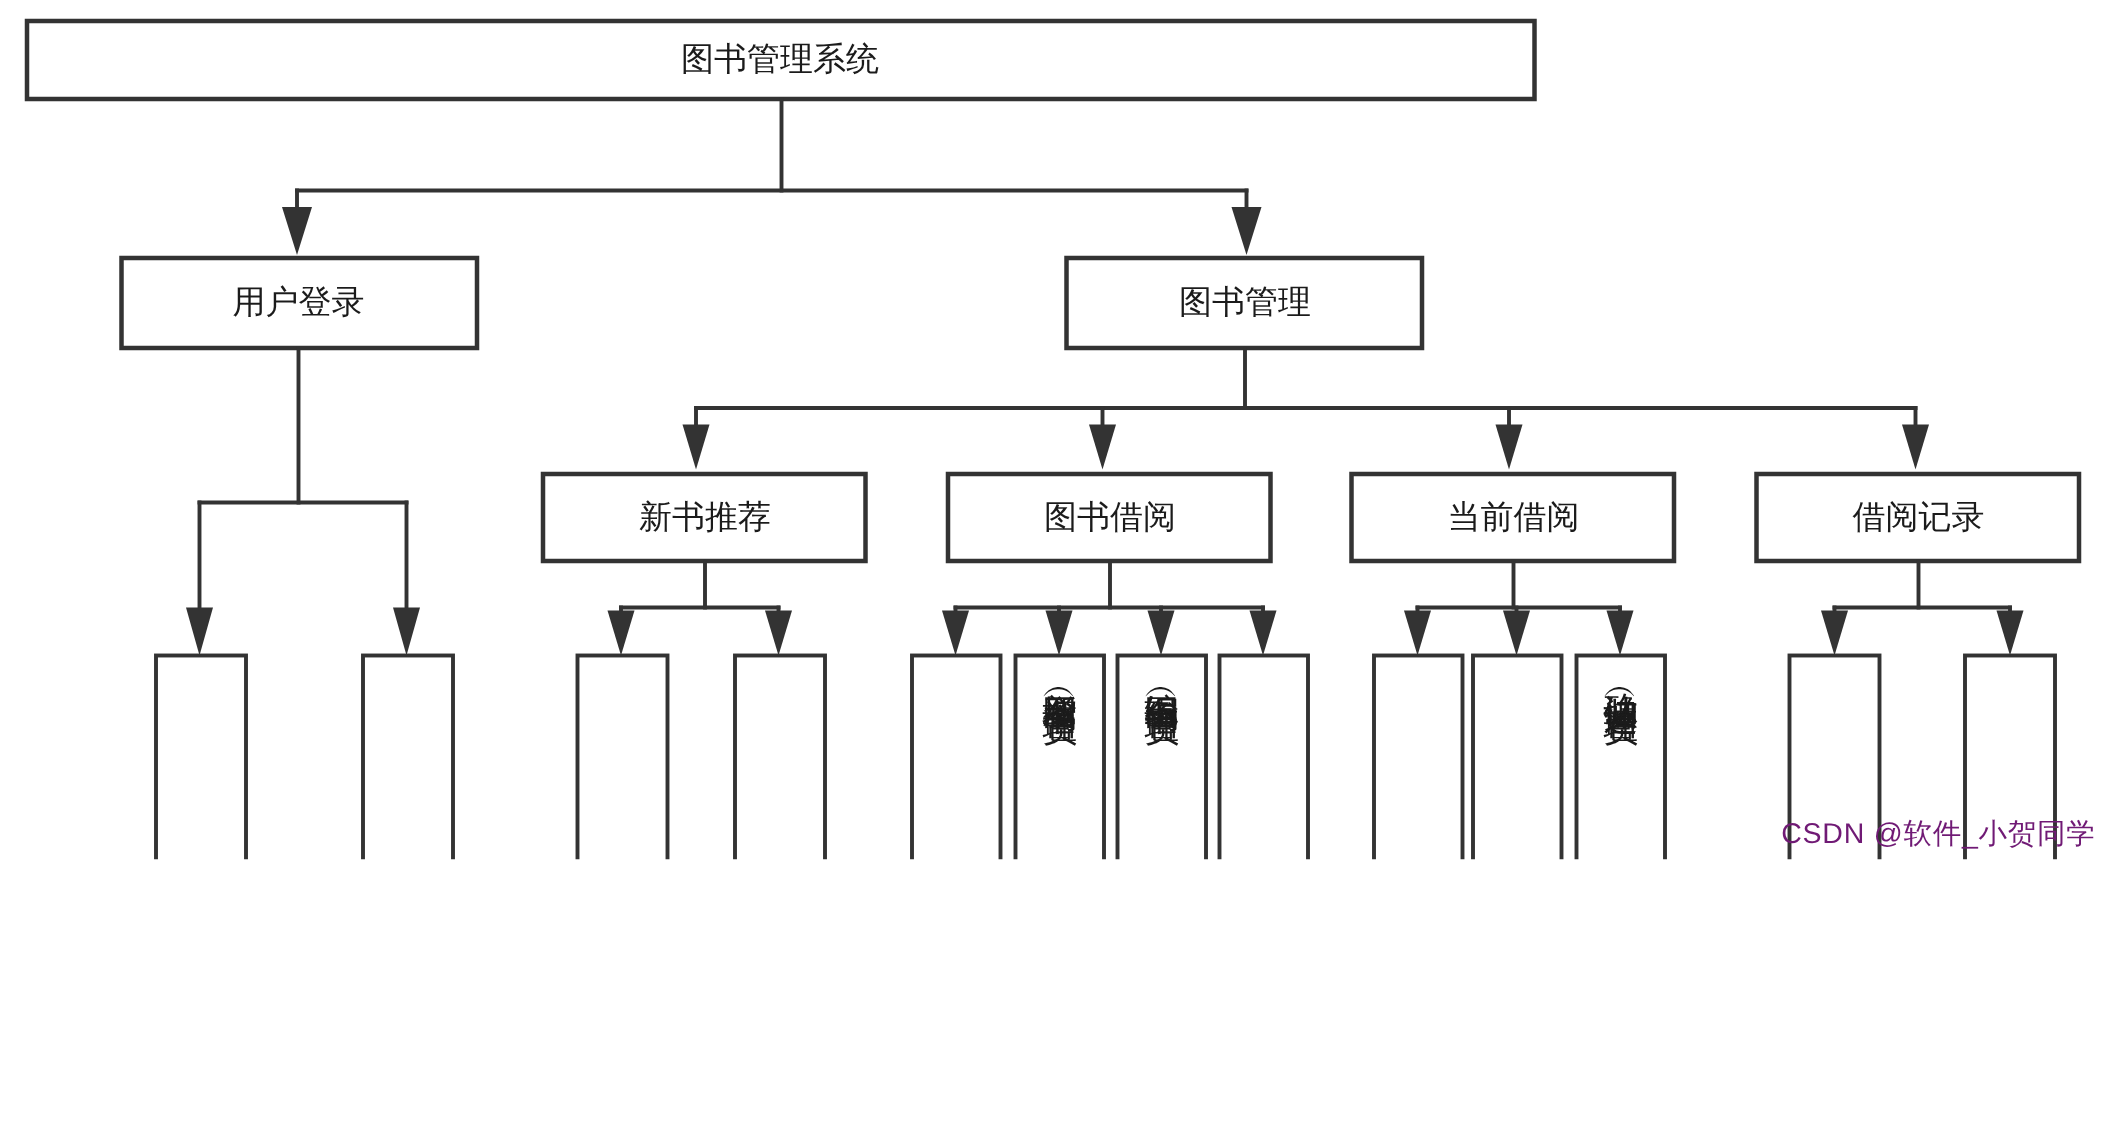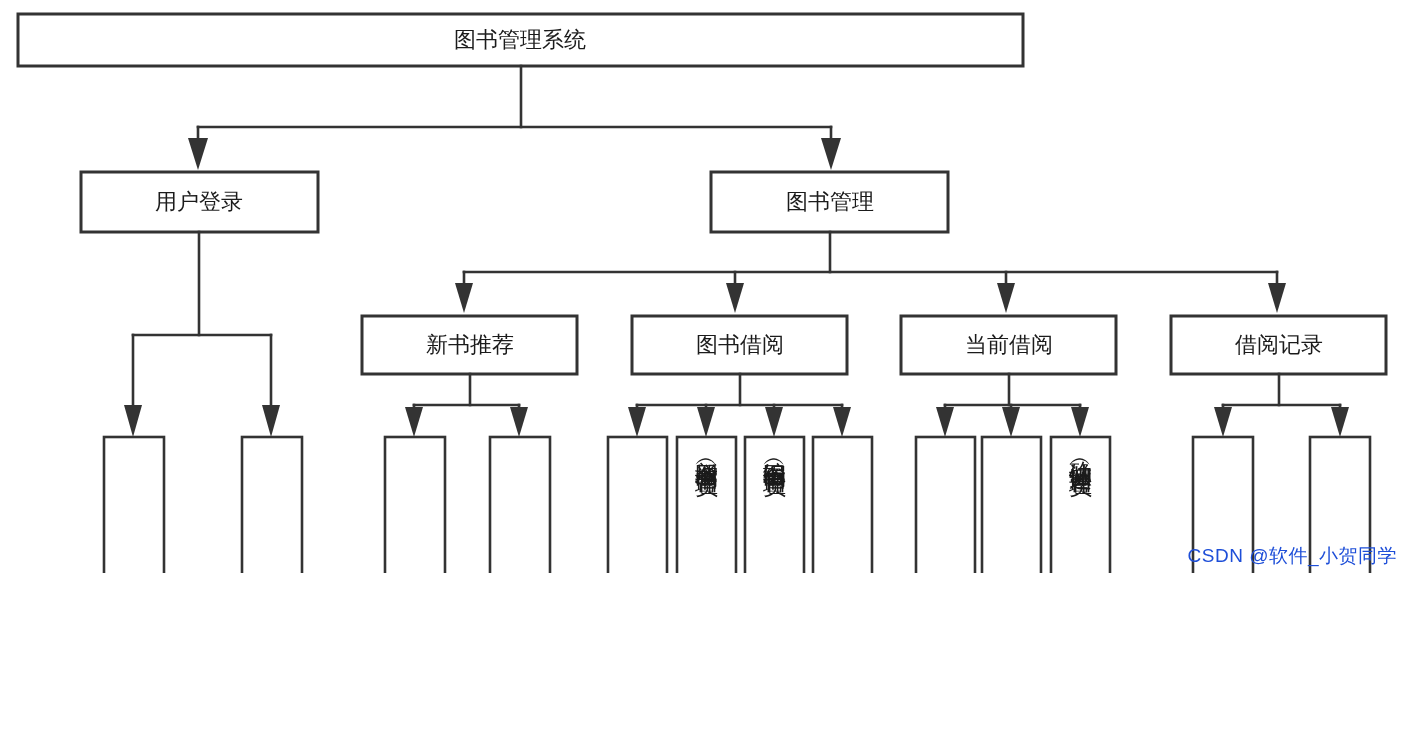--- a/index.html
+++ b/index.html
@@ -68,21 +68,21 @@
     justify-content: center;
     white-space: nowrap;
     pointer-events: none;
   }
   .watermark {
     position: absolute;
     right: 8px;
     bottom: 4px;
     font-family: "Liberation Sans", "DejaVu Sans", sans-serif;
     font-size: 19px;
-    color: #1d4ed8;
+    color: #701a75;
     letter-spacing: 0.5px;
     white-space: nowrap;
     user-select: none;
   }
 </style>
 </head>
 <body>
 
 <div id="diagram-root">
 

